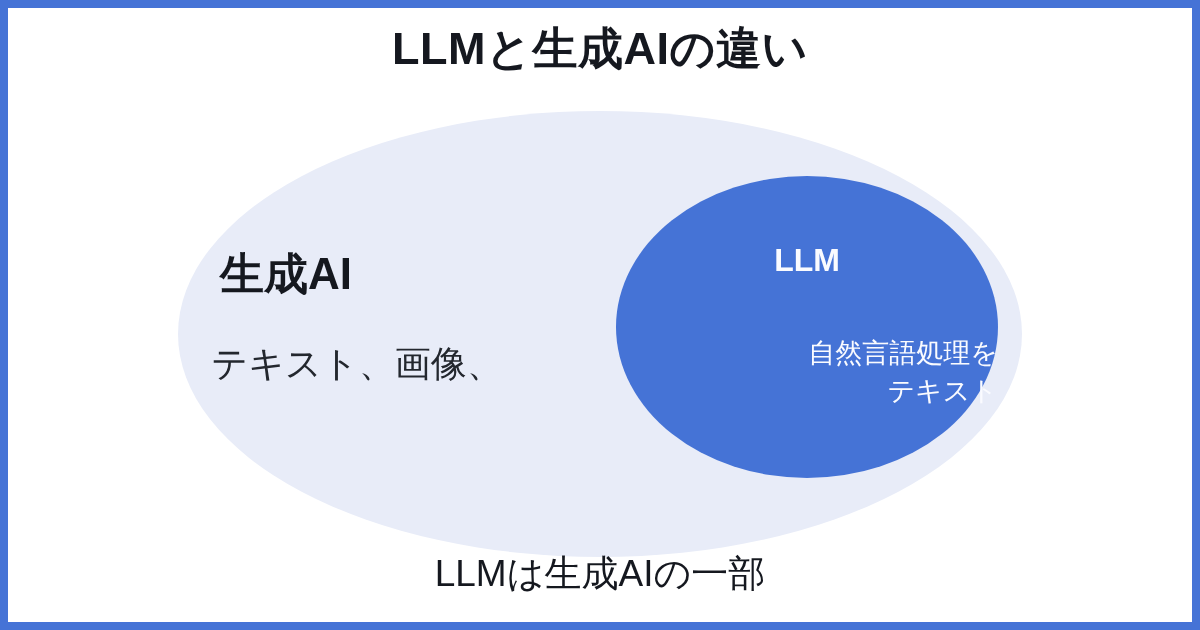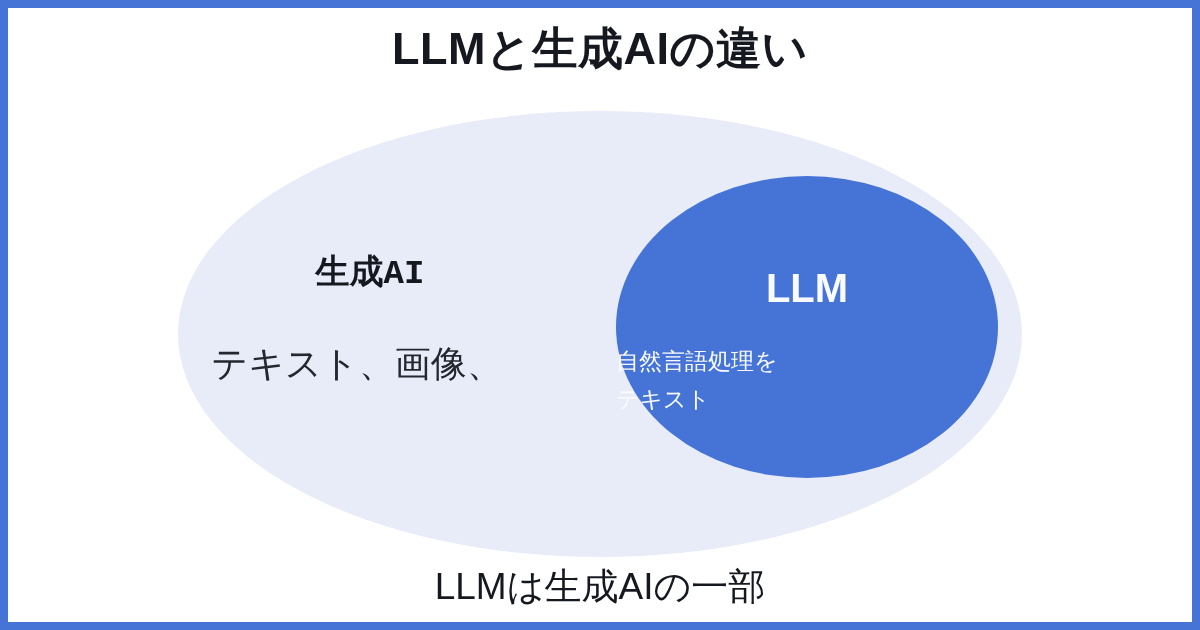--- a/index.html
+++ b/index.html
@@ -33,65 +33,64 @@
     position: absolute;
     left: 170px; top: 103px;
     width: 844px; height: 446px;
     background: var(--outer-fill, #e8ecf8);
     border-radius: 50%;
   }
   .outer-label {
     position: absolute;
     left: 212px; top: 238px;
     width: 300px;
-    text-align: center;
-    font-size: 34px;
+    text-align: left;
+    font-size: 44px;
     font-weight: bold;
     line-height: 56px;
     color: var(--text-dark, #15181f);
-    font-family: Liberation Mono, monospace;
   }
   .outer-desc {
     position: absolute;
     left: 189px; top: 337px;
     width: 320px;
     text-align: center;
     font-size: 36px;
     line-height: 38px;
     color: var(--text-dark-soft, #23272e);
   }
   .inner-ellipse {
     position: absolute;
     left: 608px; top: 168px;
     width: 382px; height: 302px;
     background: var(--accent-blue, #4573d6);
     border-radius: 50%;
   }
   .inner-label {
     position: absolute;
-    left: 0; top: 84px;
+    left: 0; top: 56px;
     width: 100%;
     text-align: center;
-    font-size: 40px;
+    font-size: 32px;
     font-weight: bold;
     line-height: 56px;
     color: var(--text-light, #fafbff);
   }
   .inner-desc {
     position: absolute;
-    left: 0; top: 166px;
+    left: 0; top: 158px;
     width: 100%;
-    text-align: left;
-    font-size: 23px;
+    text-align: right;
+    font-size: 27px;
     line-height: 38px;
     color: var(--text-light, #fafbff);
   }
   .caption {
     position: absolute;
-    left: 0; top: 557px;
+    left: 0; top: 544px;
     width: 100%;
     text-align: center;
     font-size: 37px;
     line-height: 44px;
     font-weight: normal;
     color: var(--text-dark, #15181f);
   }
 </style>
 </head>
 <body>

